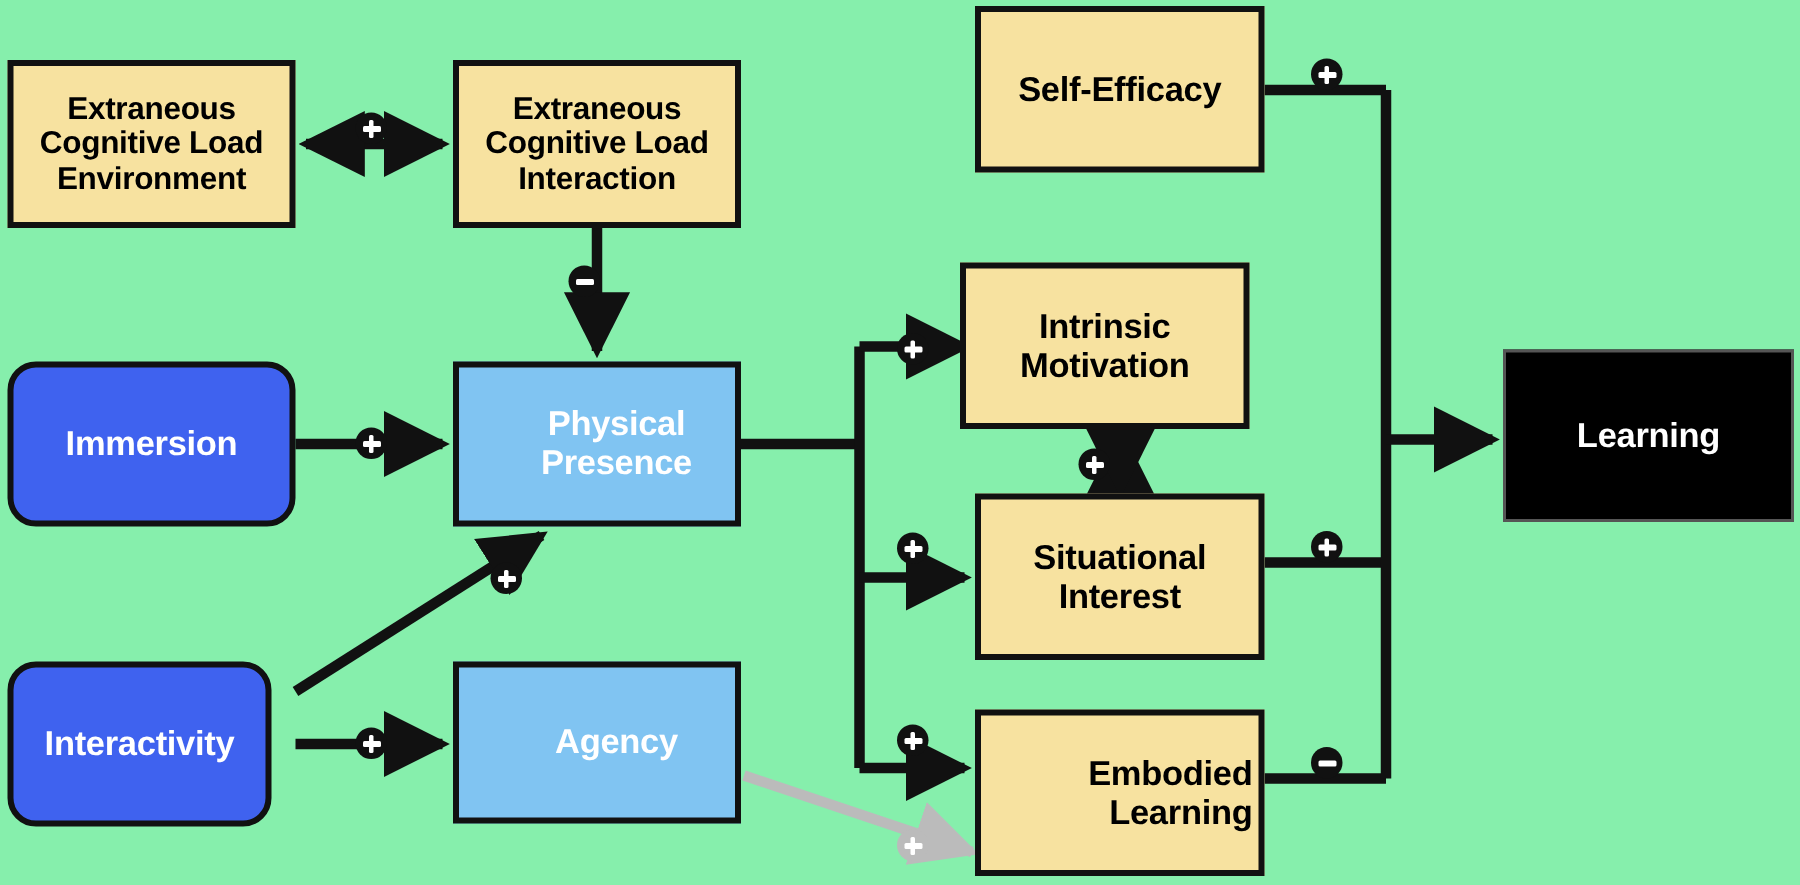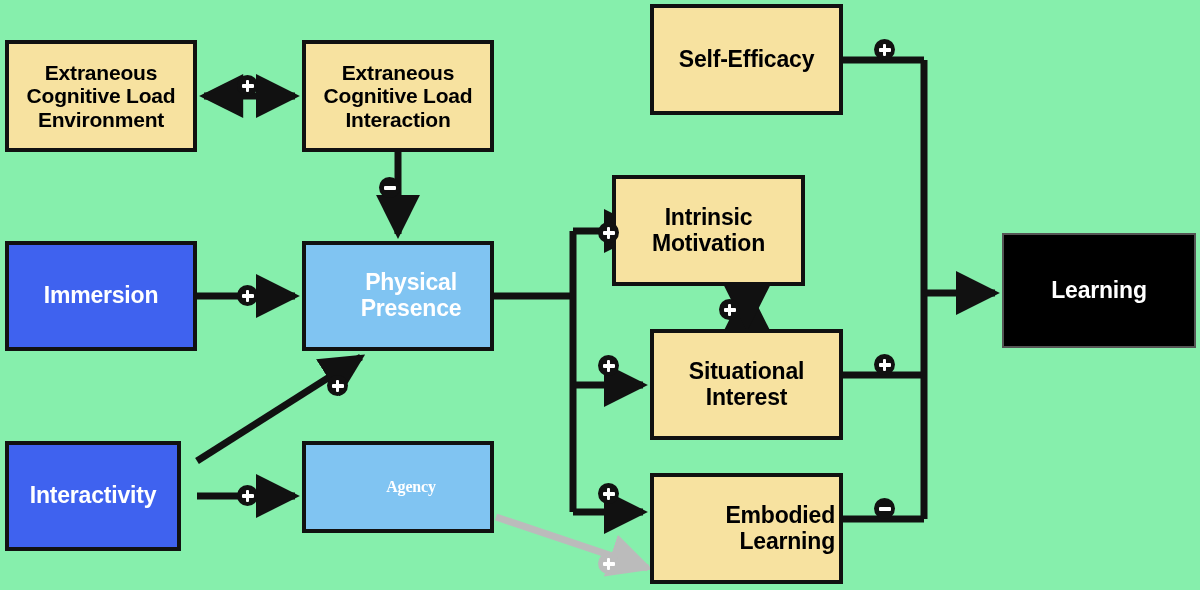--- a/index.html
+++ b/index.html
@@ -37,21 +37,21 @@
     letter-spacing: -0.2px;
     z-index: 3;
   }
   .node-label {
     display: block;
     width: 100%;
     white-space: pre-line;
     padding: 0 4px;
   }
   .n-yellow { background: #F7E2A0; color: #000000; }
-  .n-blue   { background: #3F62EF; color: #ffffff; }
+  .n-blue   { background: #3F62EF; color: #ffffff; border-radius: 19px; }
   .n-lblue  { background: #80C4F2; color: #ffffff; padding-left: 26px; }
   .n-black  { background: #000000; color: #ffffff; border-color: #555555; border-width: 2px; }
 
   .badge {
     position: absolute;
     width: 21px;
     height: 21px;
     border-radius: 50%;
     background: #111111;
     z-index: 6;
@@ -153,29 +153,29 @@
 
   <div class="node n-lblue" style="left:302px;top:241px;width:192px;height:110px;font-size:23px;">
     <span class="node-label">Physical
 Presence</span>
   </div>
 
   <div class="node n-blue" style="left:5px;top:441px;width:176px;height:110px;font-size:23px;">
     <span class="node-label">Interactivity</span>
   </div>
 
-  <div class="node n-lblue" style="left:302px;top:441px;width:192px;height:92px;font-size:16px;font-family:Liberation Serif, serif;">
+  <div class="node n-lblue" style="left:302px;top:441px;width:192px;height:108px;font-size:23px;">
     <span class="node-label">Agency</span>
   </div>
 
   <div class="node n-yellow" style="left:650px;top:4px;width:193px;height:111px;font-size:23px;">
     <span class="node-label">Self-Efficacy</span>
   </div>
 
-  <div class="node n-yellow" style="left:612px;top:175px;width:193px;height:111px;font-size:23px;">
+  <div class="node n-yellow" style="left:640px;top:175px;width:193px;height:111px;font-size:23px;">
     <span class="node-label">Intrinsic
 Motivation</span>
   </div>
 
   <div class="node n-yellow" style="left:650px;top:329px;width:193px;height:111px;font-size:23px;">
     <span class="node-label">Situational
 Interest</span>
   </div>
 
   <div class="node n-yellow" style="left:650px;top:473px;width:193px;height:111px;font-size:23px;text-align:right;">

